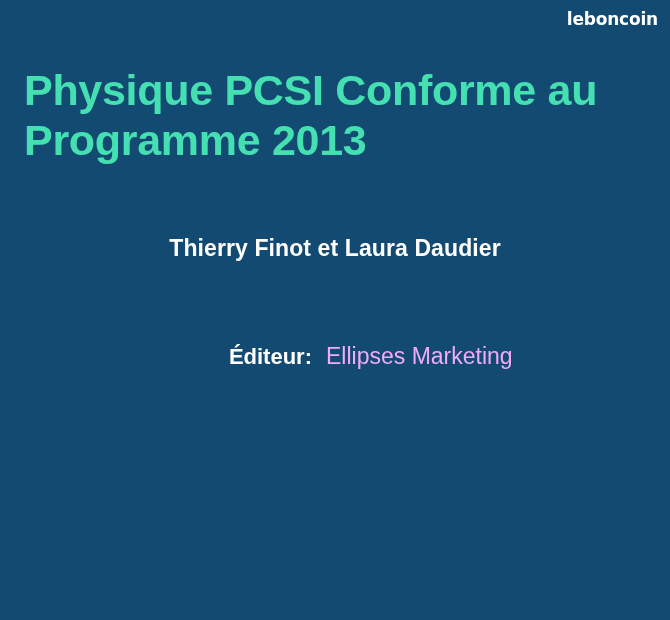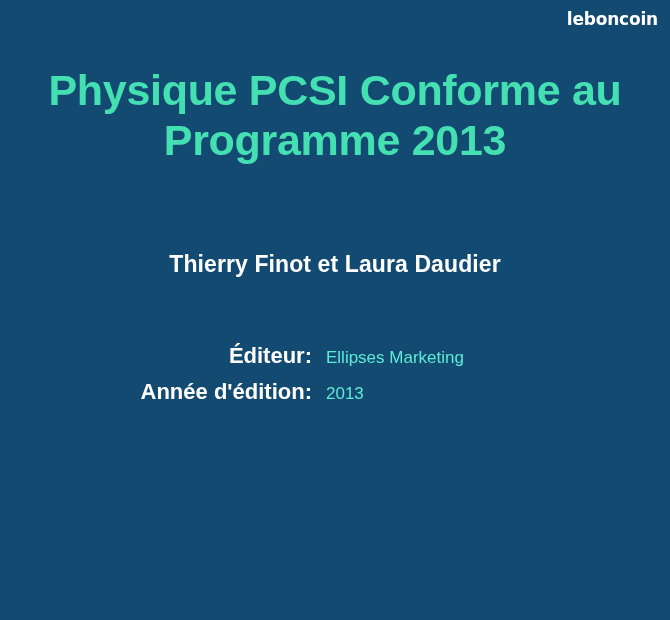--- a/index.html
+++ b/index.html
@@ -35,41 +35,40 @@
     line-height: 1;
     user-select: none;
   }
 
   
   .title {
     position: absolute;
     top: 66px;
     left: 24px;
     right: 24px;
-    text-align: center;
     color: #45e0b2;
     font-size: 43px;
     font-weight: bold;
     line-height: 1.16;
     letter-spacing: -0.3px;
     margin: 0;
   }
 
   
   .authors {
     position: absolute;
     top: 235px;
     left: 24px;
     right: 24px;
     text-align: center;
     color: #ffffff;
     font-size: 23px;
     font-weight: bold;
     letter-spacing: 0.1px;
-    margin: 16px;
+    margin: 0;
   }
 
   
   .meta {
     position: absolute;
     top: 326px;
     left: 0;
     width: 670px;
     display: flex;
     flex-direction: column;
@@ -84,22 +83,22 @@
   .meta-label {
     width: 312px;
     text-align: right;
     color: #ffffff;
     font-size: 22px;
     font-weight: bold;
     white-space: nowrap;
   }
   .meta-value {
     padding-left: 14px;
-    color: #5eead4;
-    font-size: 17px;
+    color: #f0abfc;
+    font-size: 23px;
     font-weight: normal;
     white-space: nowrap;
   }
 </style>
 </head>
 <body>
 
 <div class="card">
 
   <div class="brand">leboncoin</div>
@@ -108,23 +107,19 @@
 
   <div class="authors">Thierry Finot et Laura Daudier</div>
 
   <div class="meta">
 
     <div class="meta-row">
       <span class="meta-label">Éditeur:</span>
       <span class="meta-value">Ellipses Marketing</span>
     </div>
 
-    <div class="meta-row">
-      <span class="meta-label">Année d'édition:</span>
-      <span class="meta-value">2013</span>
-    </div>
 
     <div class="meta-row">
     </div>
 
   </div>
 
 </div>
 
 </body></html>

